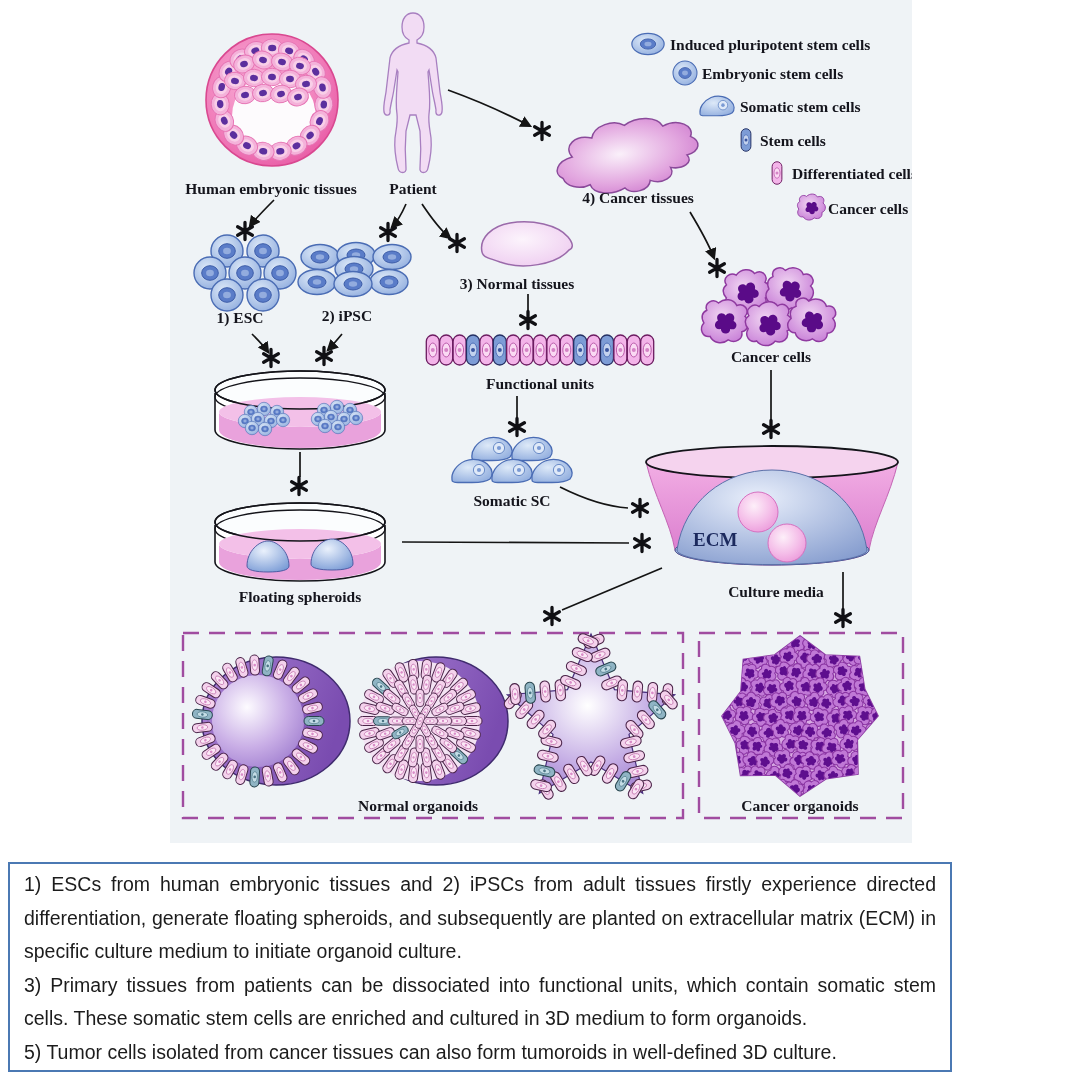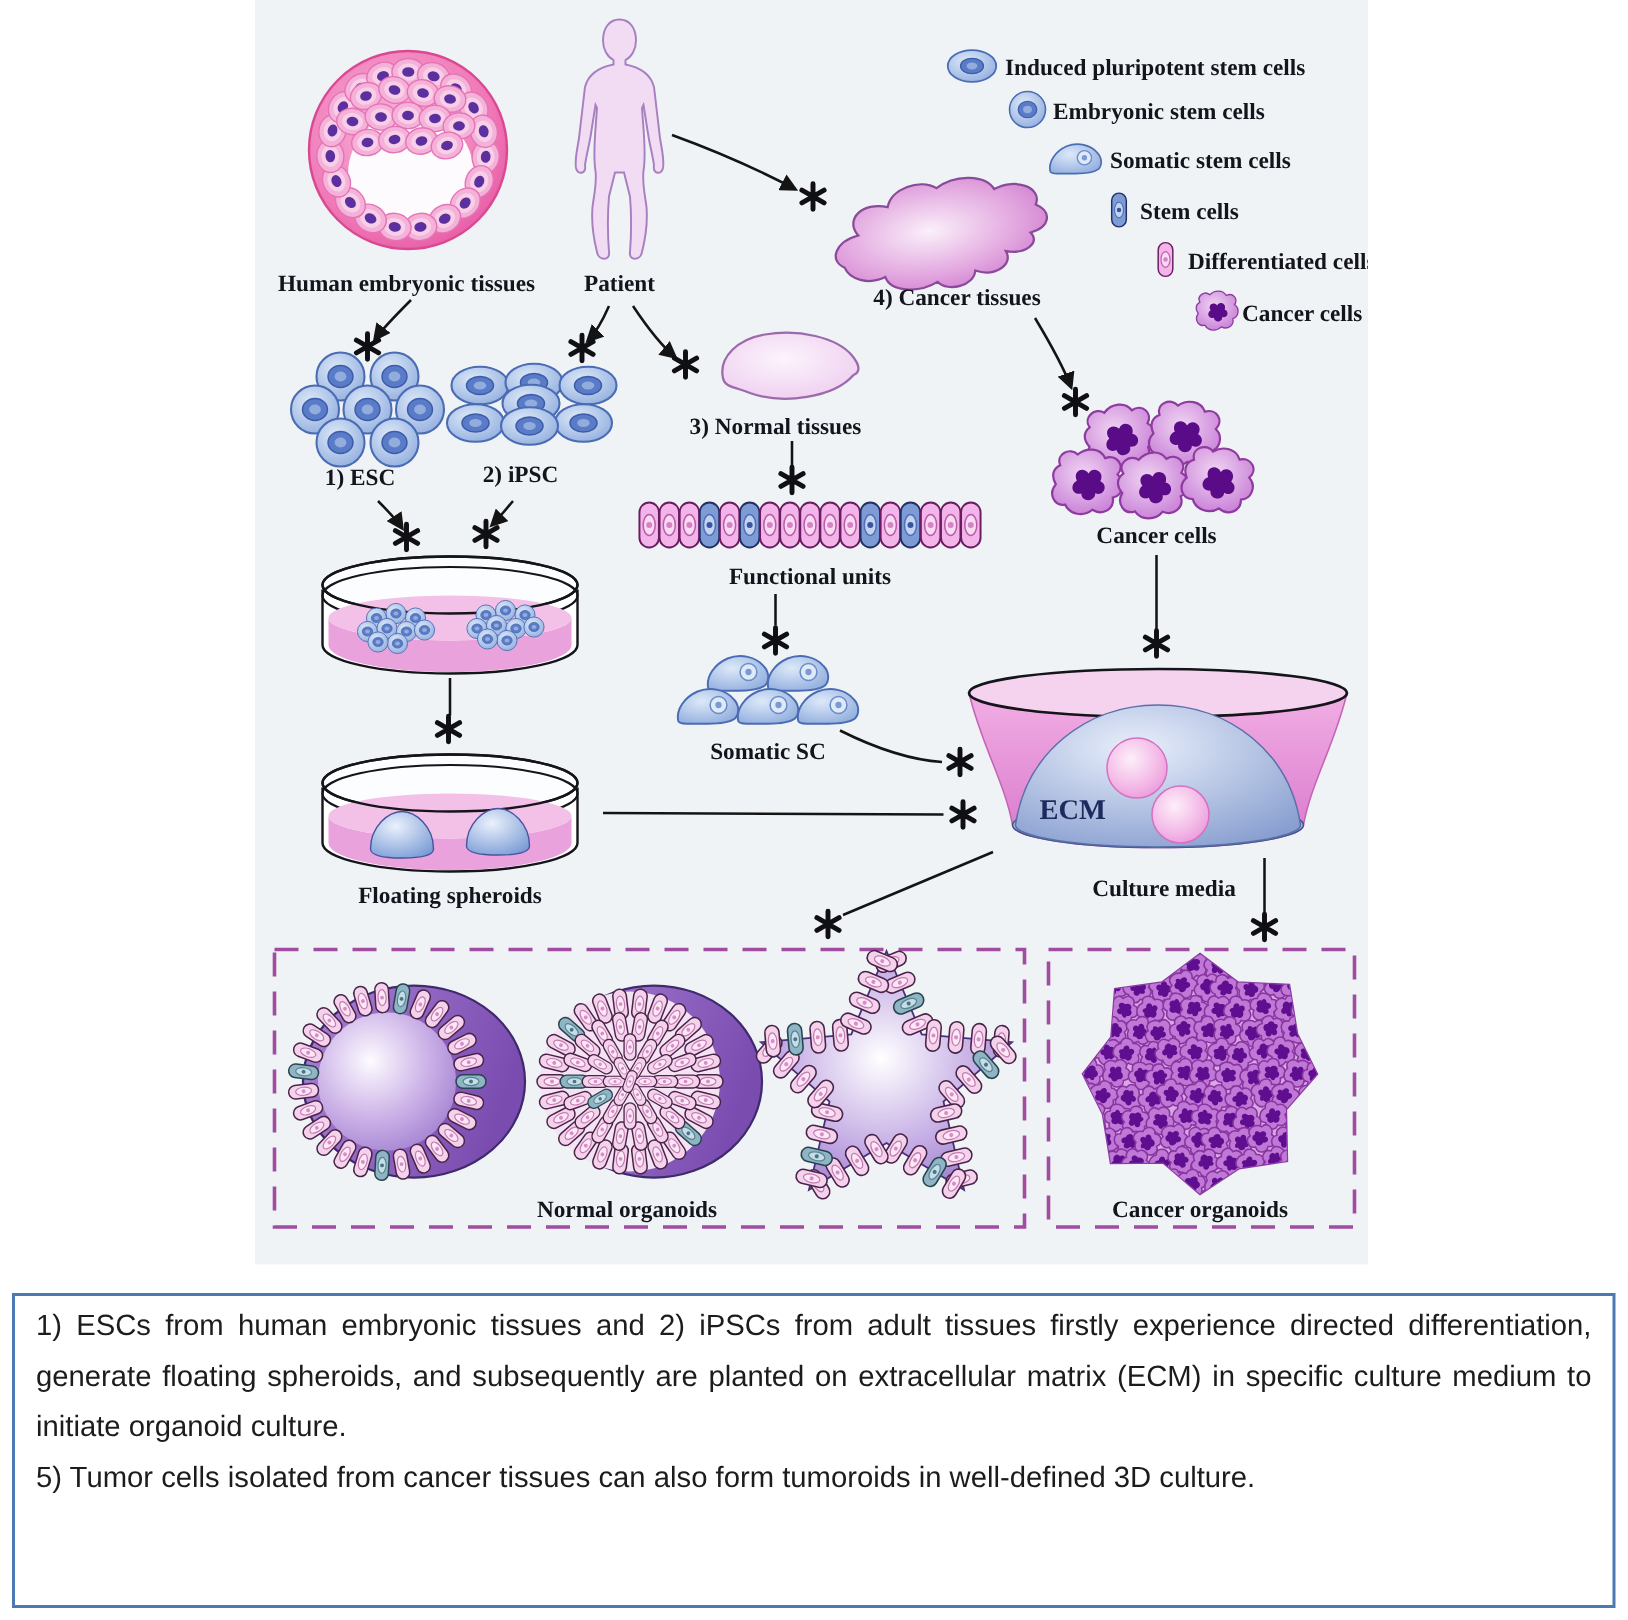--- a/index.html
+++ b/index.html
@@ -3,21 +3,21 @@
 <meta charset="utf-8">
 <style>
   html,body{margin:0;padding:0;background:#ffffff;}
   #page{position:relative;width:1085px;height:1080px;background:#ffffff;overflow:hidden;
         font-family:"Liberation Sans",sans-serif;}
   #figpanel{position:absolute;left:170px;top:0;width:742px;height:843px;background:#eff3f6;}
   svg{display:block;}
   .lbl{font-family:"Liberation Serif",serif;font-weight:bold;font-size:15.5px;fill:#14141c;}
   .ecmTxt{font-family:"Liberation Serif",serif;font-weight:bold;font-size:19px;fill:#1c2a5e;}
   .arrow{stroke:#141414;stroke-width:1.7;fill:none;}
-  .caption{position:absolute;left:8px;top:862px;width:1069px;height:210px;box-sizing:border-box;
+  .caption{position:absolute;left:8px;top:862px;width:944px;height:210px;box-sizing:border-box;
            border:2.5px solid #4b79b3;background:#ffffff;padding:4px 14px;
            font-size:19.5px;line-height:33.5px;color:#1c1c1c;}
   .caption p{margin:0;text-align:justify;}
 </style>
 </head>
 <body>
 
 <div id="page">
   <div id="figpanel">
   <svg id="fig" width="742" height="843" viewBox="0 0 742 843">
@@ -665,15 +665,16 @@
           <use href="#ast" x="470" y="508"></use>
       <use href="#ast" x="472" y="543"></use>
           <use href="#ast" x="382" y="616"></use>
           <use href="#ast" x="673" y="618"></use>
     </g>
   </svg>
   </div>
 
   <div class="caption">
     <p>1) ESCs from human embryonic tissues and 2) iPSCs from adult tissues firstly experience directed differentiation, generate floating spheroids, and subsequently are planted on extracellular matrix (ECM) in specific culture medium to initiate organoid culture.</p>
+    <p>3) Primary tissues from patients can be dissociated into functional units, which contain somatic stem cells. These somatic stem cells are enriched and cultured in 3D medium to form organoids.</p>
     <p>5) Tumor cells isolated from cancer tissues can also form tumoroids in well-defined 3D culture.</p>
   </div>
 </div>
 
 </body></html>

